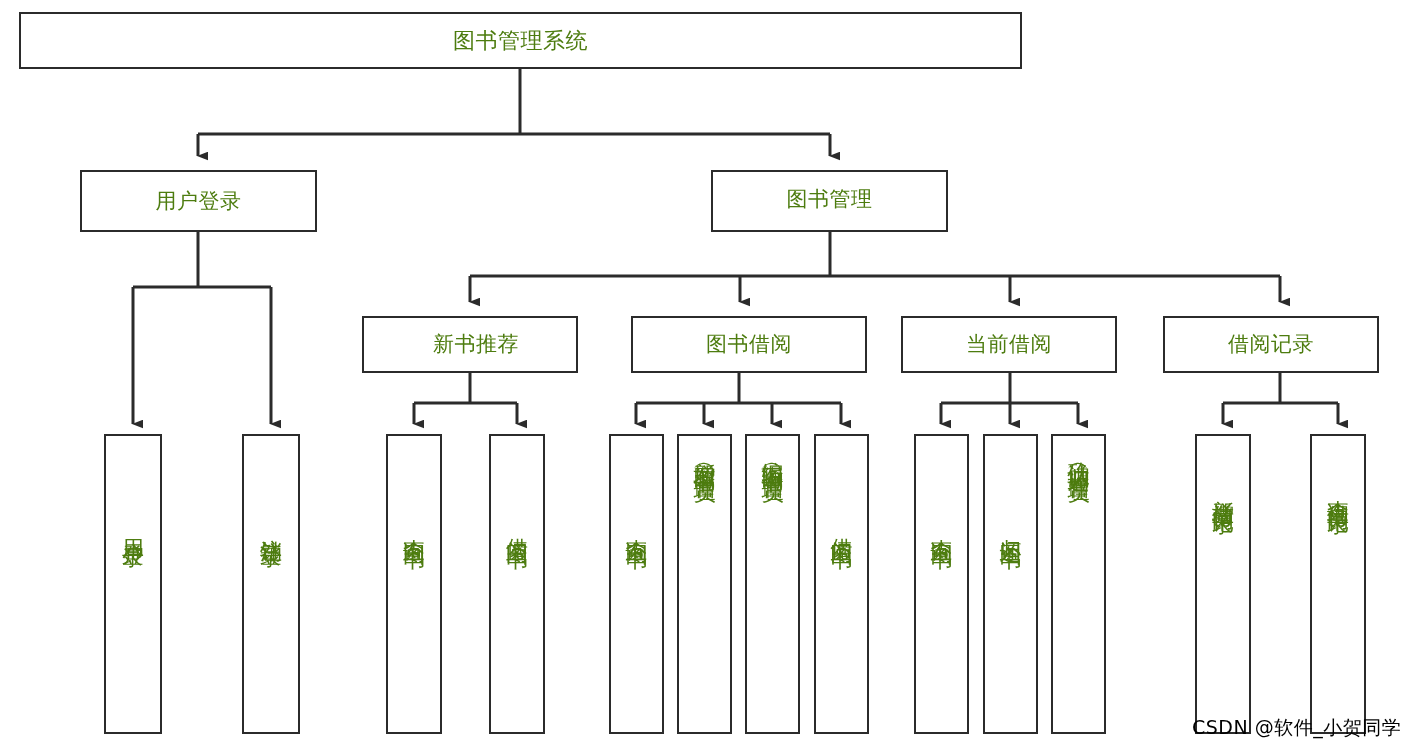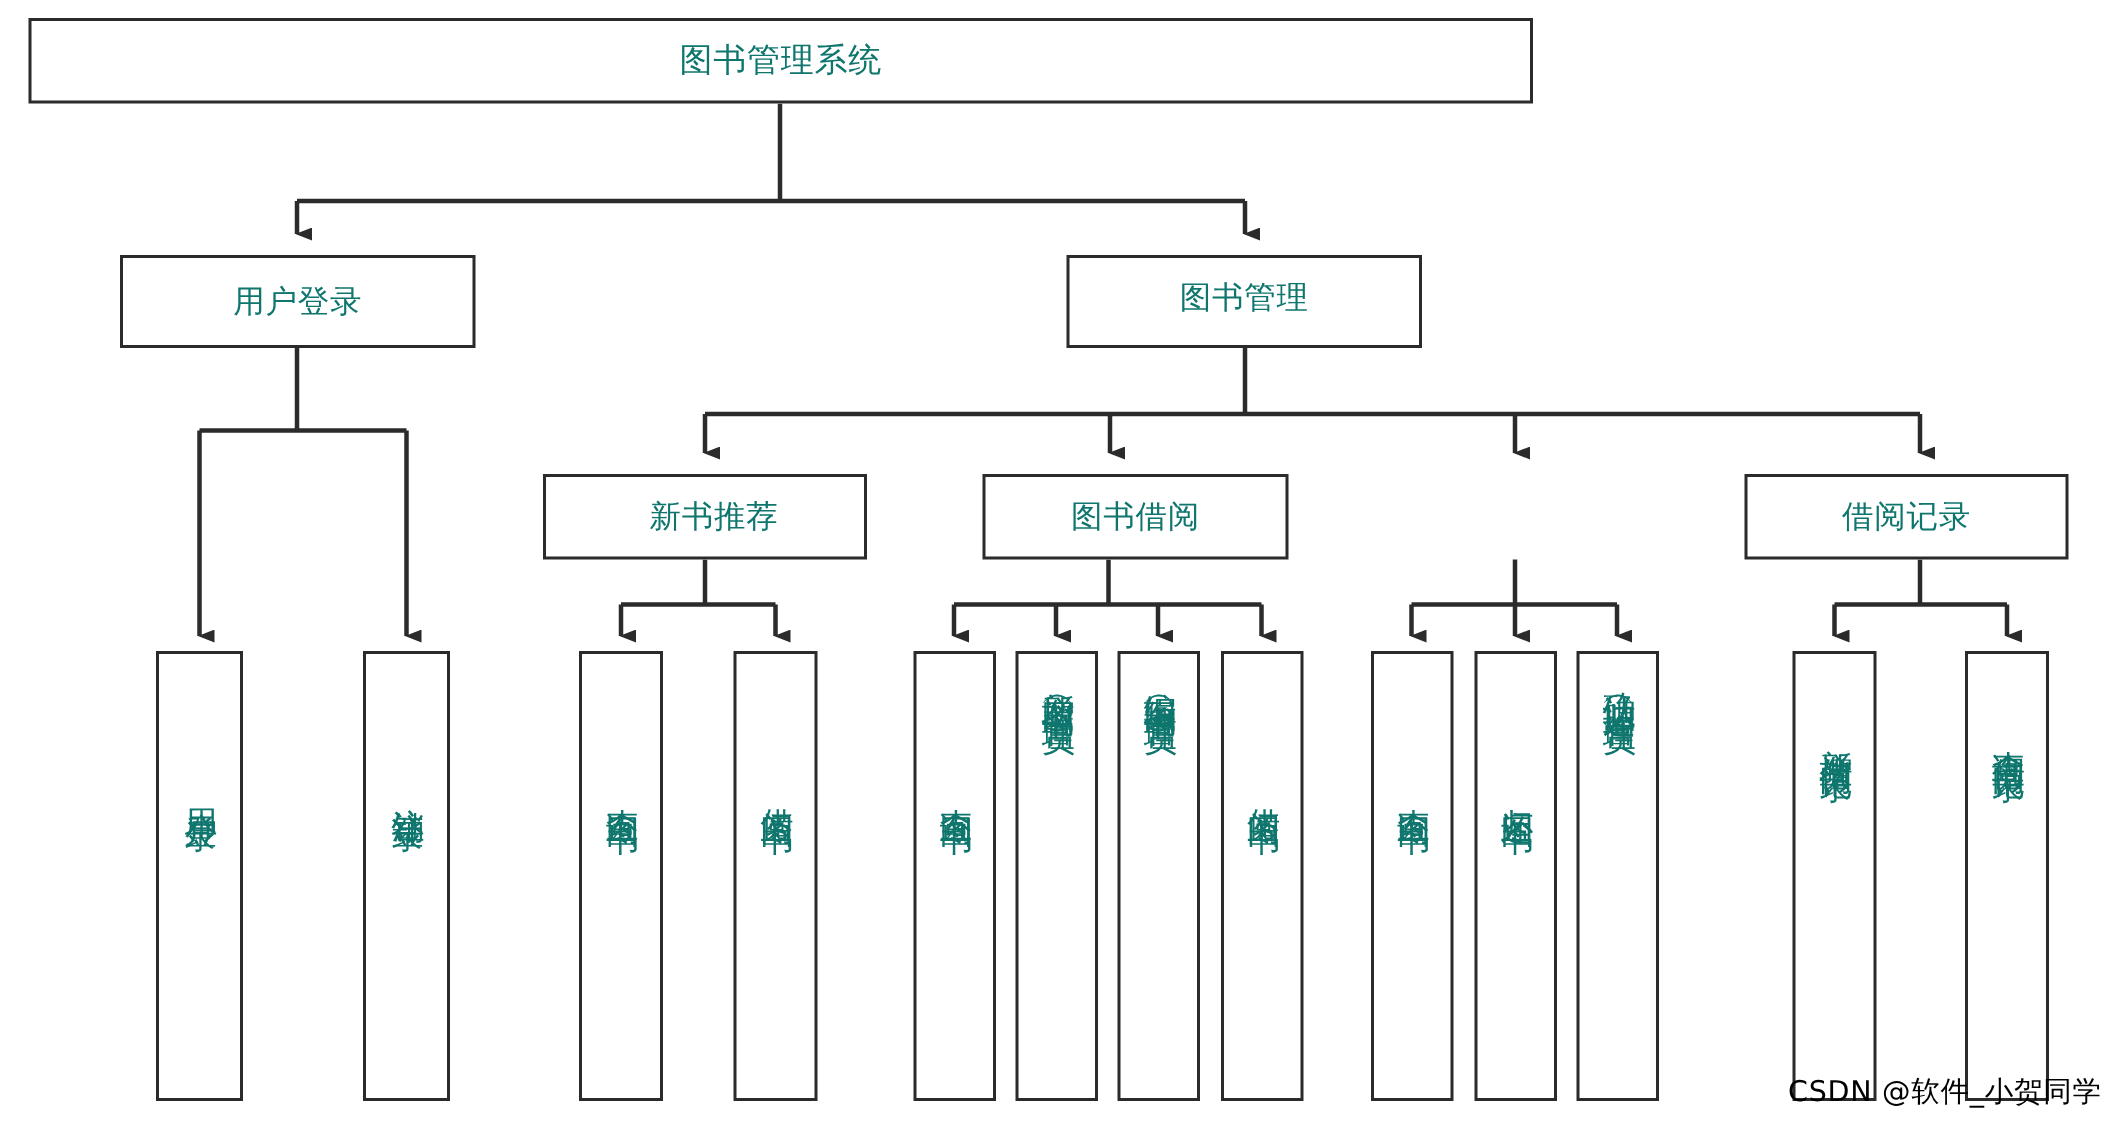--- a/index.html
+++ b/index.html
@@ -26,21 +26,21 @@
     pointer-events: none;
   }
   .node {
     position: absolute;
     box-sizing: border-box;
     border: 2.5px solid #2b2b2b;
     background: #ffffff;
     display: flex;
     align-items: center;
     justify-content: center;
-    color: #0f766e;
+    color: #4d7c0f;
   }
   .node .lbl {
     display: block;
     text-align: center;
     line-height: 1.05;
     white-space: nowrap;
   }
   
   .node.horiz .lbl {
     font-size: 21px;
@@ -136,24 +136,27 @@
   </div>
 
   <div class="node horiz" style="left:711px; top:170px; width:237px; height:62px;font-family:Liberation Mono, monospace;">
     <span class="lbl">图书管理</span>
   </div>
 
   <div class="node horiz" style="left:362px; top:316px; width:216px; height:57px;padding-left:12px;">
     <span class="lbl">新书推荐</span>
   </div>
 
-  <div class="node horiz" style="left:631px; top:316px; width:204px; height:57px;margin-left:24px;">
+  <div class="node horiz" style="left:631px; top:316px; width:236px; height:57px;">
     <span class="lbl">图书借阅</span>
   </div>
 
+  <div class="node horiz" style="left:901px; top:316px; width:216px; height:57px;">
+    <span class="lbl">当前借阅</span>
+  </div>
 
   <div class="node horiz" style="left:1163px; top:316px; width:216px; height:57px;">
     <span class="lbl">借阅记录</span>
   </div>
 
   <div class="node vert" style="left:104px; top:434px; width:58px; height:300px; padding-top:85px;">
     <span class="lbl">用户登录</span>
   </div>
 
   <div class="node vert" style="left:242px; top:434px; width:58px; height:300px; padding-top:85px;">

